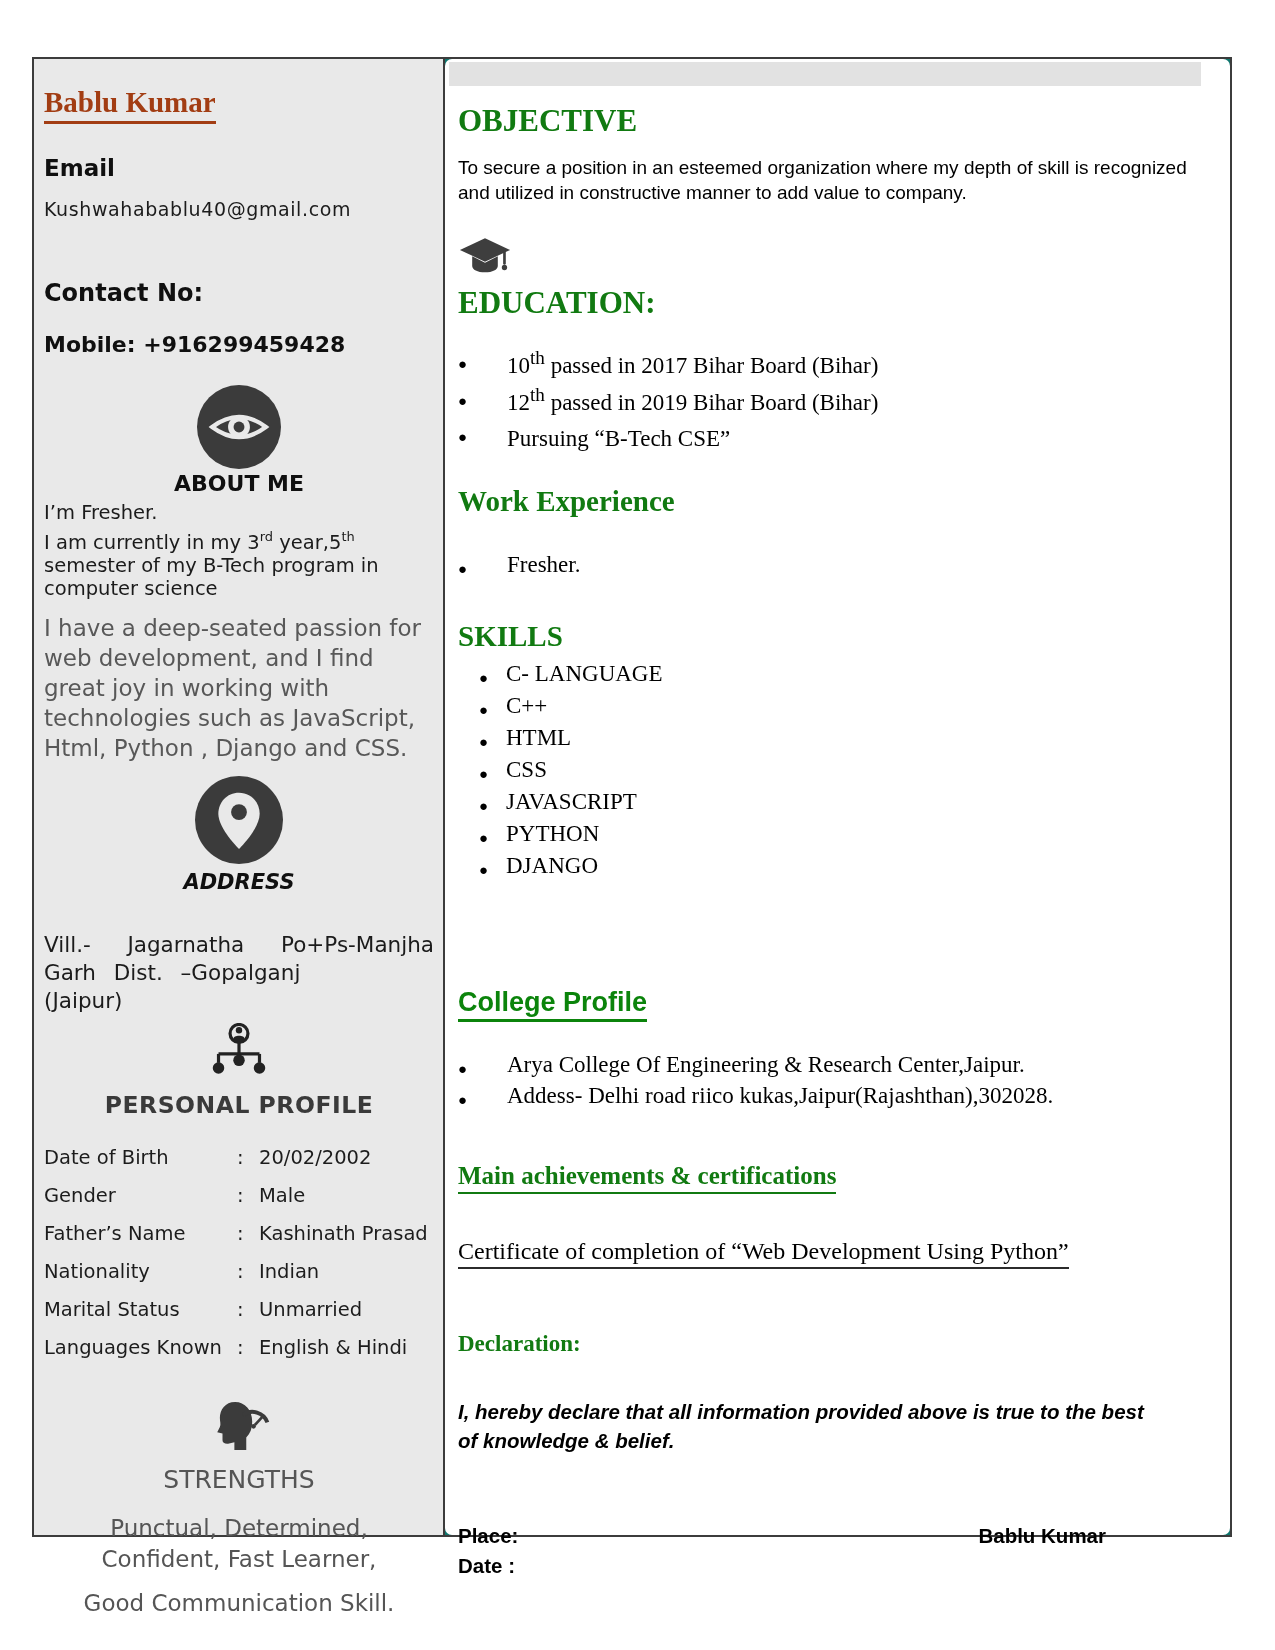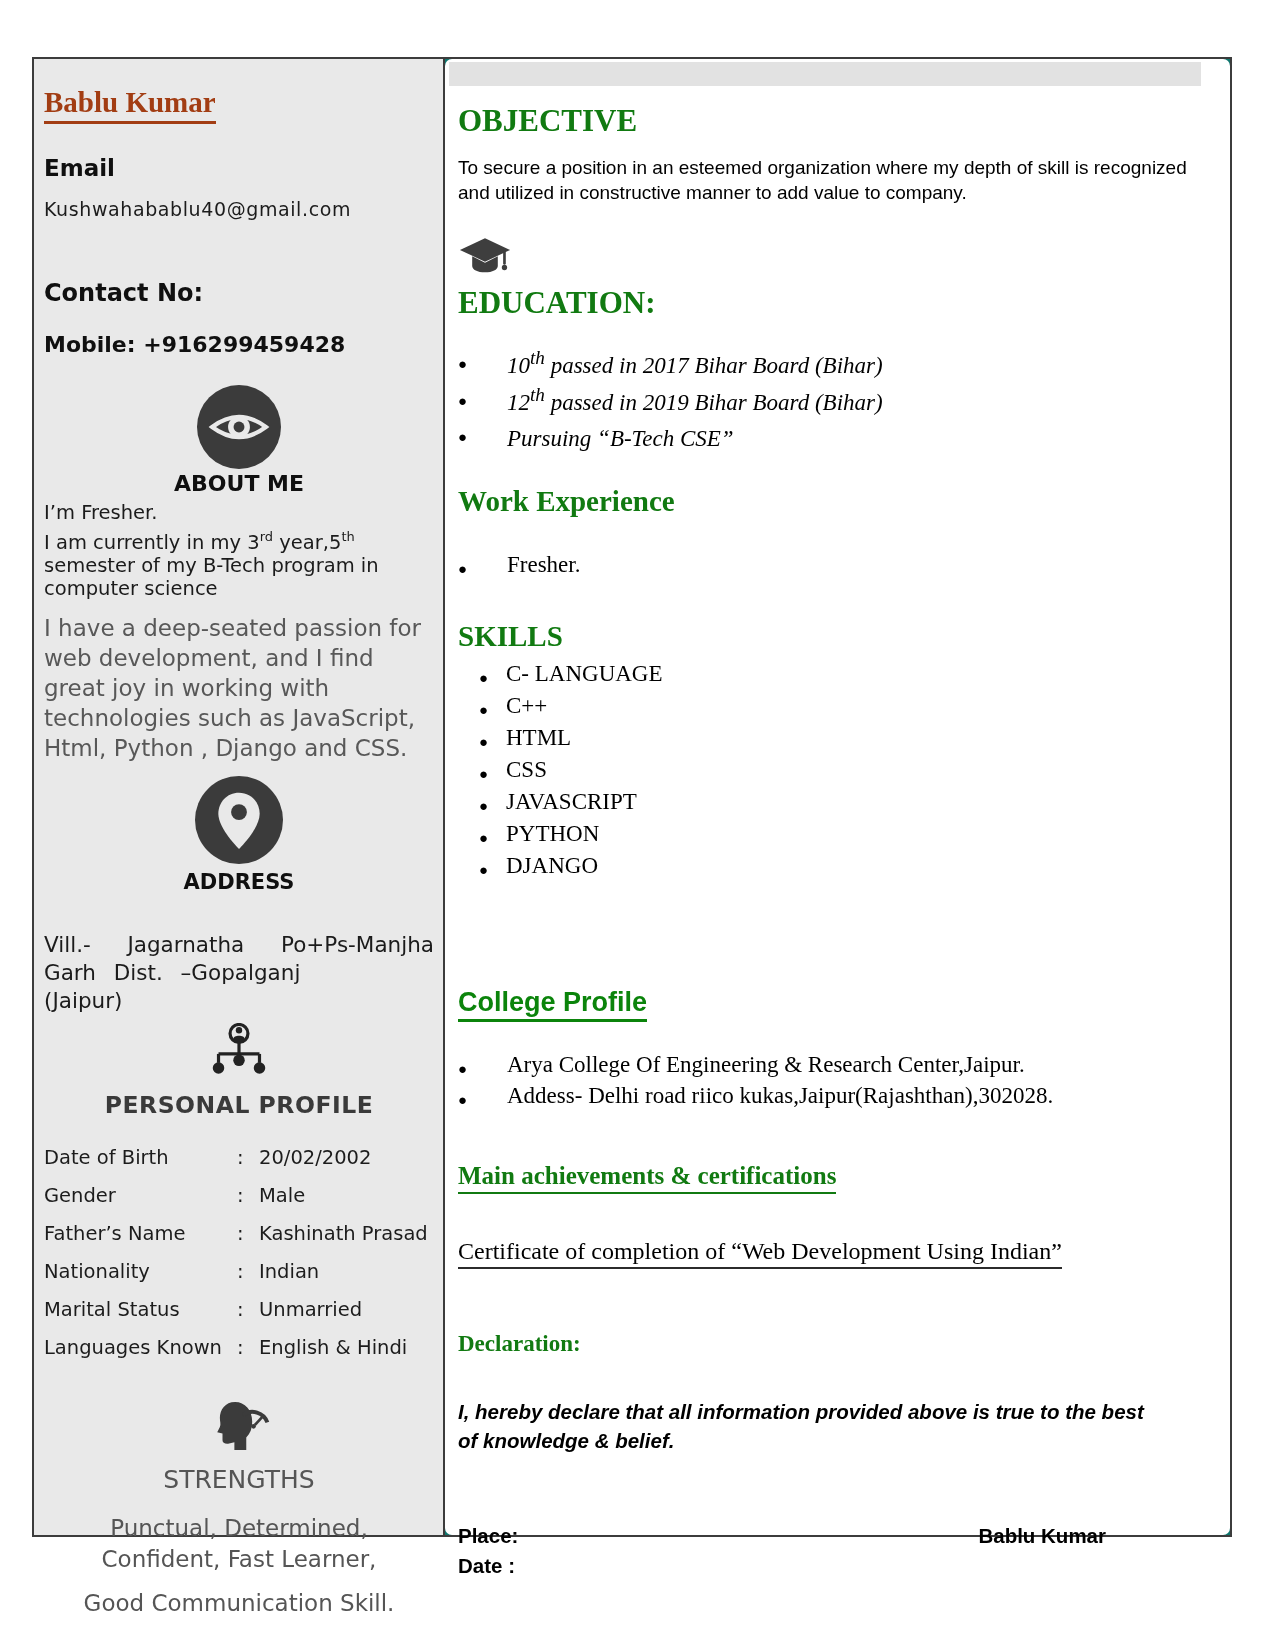--- a/index.html
+++ b/index.html
@@ -25,21 +25,21 @@
   .email-label { margin-top:31px; font-size:23px; font-weight:bold; color:#101010; }
   .email-value { margin-top:17px; font-size:19px; letter-spacing:0.6px; color:#1c1c1c; }
   .contact-label { margin-top:59px; font-size:24px; font-weight:bold; color:#101010; }
   .mobile { margin-top:25px; font-size:22px; font-weight:bold; color:#101010; }
   .icon-eye { margin:28px auto 0; width:84px; height:84px; display:block; }
   .about-title { margin-top:2px; text-align:center; font-size:22px; font-weight:bold; color:#101010; }
   .about-block { margin-top:5px; font-size:19.5px; line-height:23.5px; color:#1b1b1b; }
   .about-block sup { font-size:13px; }
   .passion { margin-top:12px; font-size:23px; line-height:30px; color:#585858; width:394px; }
   .icon-pin { margin:13px auto 0; width:88px; height:88px; display:block; }
-  .address-title { margin-top:6px; text-align:center; font-size:21px; font-weight:bold; color:#101010; }
+  .address-title { margin-top:6px; text-align:center; font-size:21px; font-weight:bold; color:#101010;font-style:italic; }
   .address-block { margin-top:37px; font-size:21.5px; line-height:28px; color:#1b1b1b; }
   .addr-l1 { text-align:justify; text-align-last:justify; }
   .addr-l2 { word-spacing:11px; }
   .icon-org { margin:8px auto 0; width:64px; height:58px; display:block; }
   .pp-title { margin-top:10px; text-align:center; font-size:23.5px; font-weight:bold; color:#3a3a3a; letter-spacing:0.5px; }
   .pp-rows { margin-top:27px; }
   .pp-row { display:flex; font-size:19.5px; color:#1c1c1c; margin-bottom:15px; }
   .pp-label { width:193px; }
   .pp-sep { width:22px; }
   .pp-value { flex:1; }
@@ -48,21 +48,21 @@
   .strengths-l12 { margin-top:19px; text-align:center; font-size:23px; line-height:31px; color:#555555; }
   .strengths-l3 { margin-top:15px; text-align:center; font-size:23px; color:#555555; }
   
   .right-col { flex:1; position:relative; background:#ffffff; padding:0 24px 0 13px;border-radius:7px; }
   .top-strip { position:absolute; top:3px; left:4px; width:752px; height:24px; background:#e2e2e2; }
   .h-serif { font-family:"Liberation Serif", serif; font-weight:bold; color:#117a11; }
   .h-objective { margin-top:44px; font-size:31px; }
   .objective-text { margin-top:16px; font-family:"Liberation Sans", sans-serif; font-size:19px; line-height:25px; color:#000; width:738px; }
   .icon-grad { margin-top:30px; width:54px; height:48px; display:block; }
   .h-education { margin-top:2px; font-size:31px; }
-  .edu-list { margin-top:26px;font-style:italic; }
+  .edu-list { margin-top:26px; }
   .serif-item { display:flex; font-family:"Liberation Serif", serif; font-size:23px; color:#000; margin-bottom:5px; }
   .serif-item .dot { width:49px; }
   .serif-item .dot::before { content:"●"; font-size:15px; position:relative; top:2px; }
   .h-work { margin-top:33px; font-size:29px; }
   .we-list { margin-top:34px; }
   .h-skills { margin-top:42px; font-size:29px; }
   .skills-list { margin-top:8px; margin-left:21px; }
   .skill-item { display:flex; font-family:"Liberation Serif", serif; font-size:23px; color:#000; margin-bottom:6px; }
   .skill-item .dot { width:27px; }
   .skill-item .dot::before { content:"●"; font-size:15px; position:relative; top:2px; }
@@ -265,21 +265,21 @@
         <div class="serif-item">
             <span class="dot"></span>
             <span>Addess- Delhi road riico kukas,Jaipur(Rajashthan),302028.</span>
           </div>
       </div>
 
       <div>
         <span class="h-serif h-achievements">Main achievements &amp; certifications</span>
       </div>
       <div>
-        <span class="certificate">Certificate of completion of “Web Development Using Indian”</span>
+        <span class="certificate">Certificate of completion of “Web Development Using Python”</span>
       </div>
 
       <div class="h-serif h-declaration">Declaration:</div>
       <div class="declaration-text">I, hereby declare that all information provided above is true to the best of knowledge &amp; belief.</div>
 
       <div class="footer-row">
         <div class="footer-left">
           <div>Place:</div>
           <div>Date :</div>
         </div>

